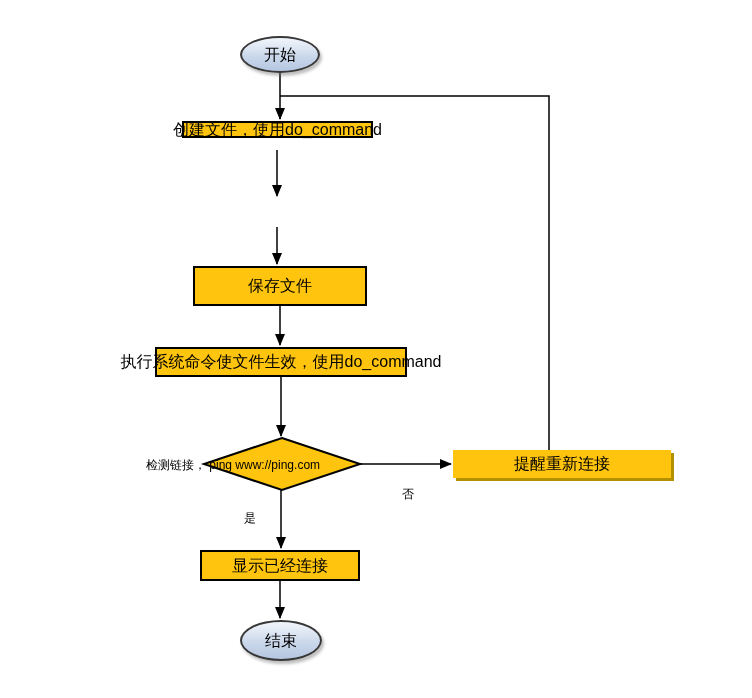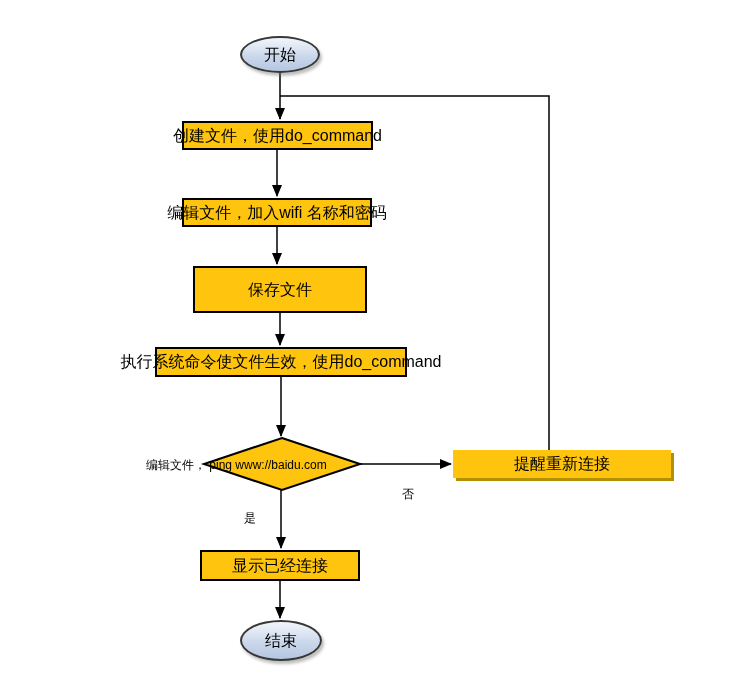--- a/index.html
+++ b/index.html
@@ -78,37 +78,34 @@
 
     <path class="edge" d="M280,581 L280,618" marker-end="url(#arrowhead)"></path>
 
     <polygon class="diamond" points="282,438 360,464 282,490 204,464"></polygon>
   </svg>
 
   <div class="node terminator" style="left:240px;top:36px;width:80px;height:37px;">
     <span>开始</span>
   </div>
 
-  <div class="node process" style="left:182px;top:121px;width:191px;height:29px;">
+  <div class="node process" style="left:182px;top:121px;width:191px;height:17px;">
     <span>创建文件，使用do_command</span>
   </div>
 
-  <div class="node process" style="left:182px;top:198px;width:190px;height:29px;">
-    <span>编辑文件，加入wifi 名称和密码</span>
-  </div>
 
-  <div class="node process" style="left:193px;top:266px;width:174px;height:47px;">
+  <div class="node process" style="left:193px;top:266px;width:174px;height:40px;">
     <span>保存文件</span>
   </div>
 
   <div class="node process" style="left:155px;top:347px;width:252px;height:30px;">
     <span>执行系统命令使文件生效，使用do_command</span>
   </div>
 
-  <div class="diamond-label" style="left:146px;top:457px;">编辑文件， ping www://baidu.com</div>
+  <div class="diamond-label" style="left:146px;top:457px;">检测链接， ping www://ping.com</div>
 
   <div class="node alert" style="left:453px;top:450px;width:218px;height:28px;">
     <span>提醒重新连接</span>
   </div>
 
   <div class="node process" style="left:200px;top:550px;width:160px;height:31px;align-items:center;">
     <span>显示已经连接</span>
   </div>
 
   <div class="node terminator" style="left:240px;top:620px;width:82px;height:41px;font-family:Liberation Serif, serif;">

